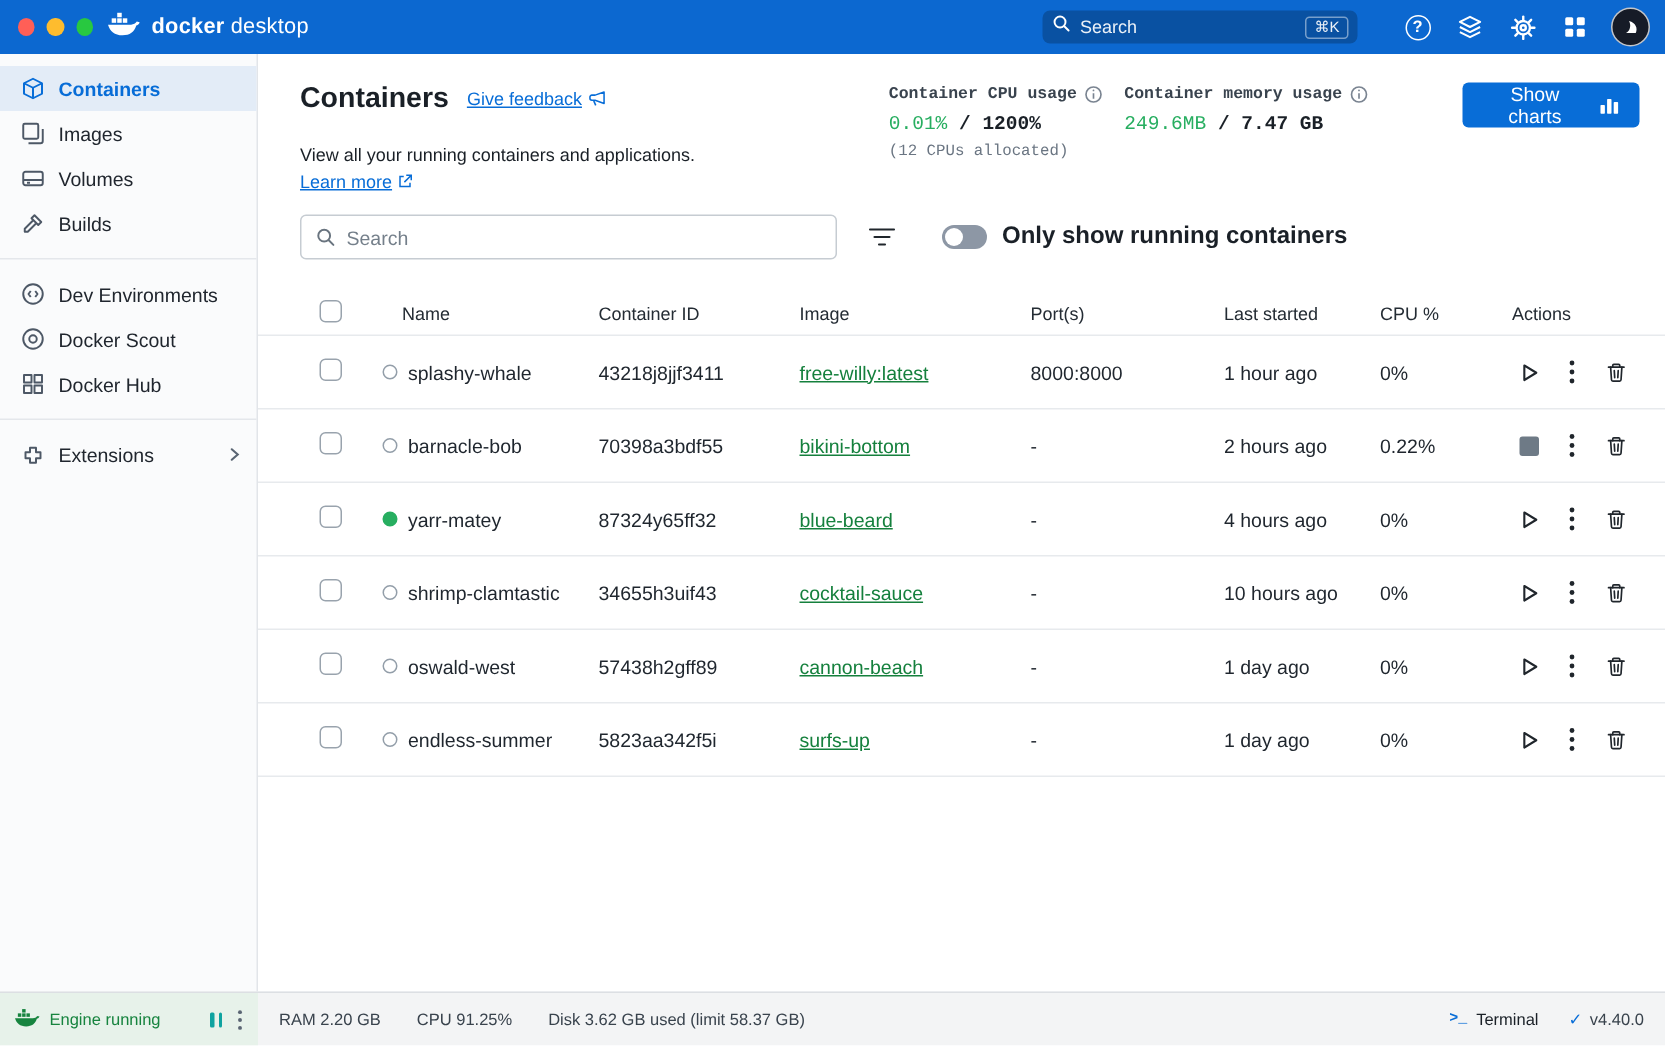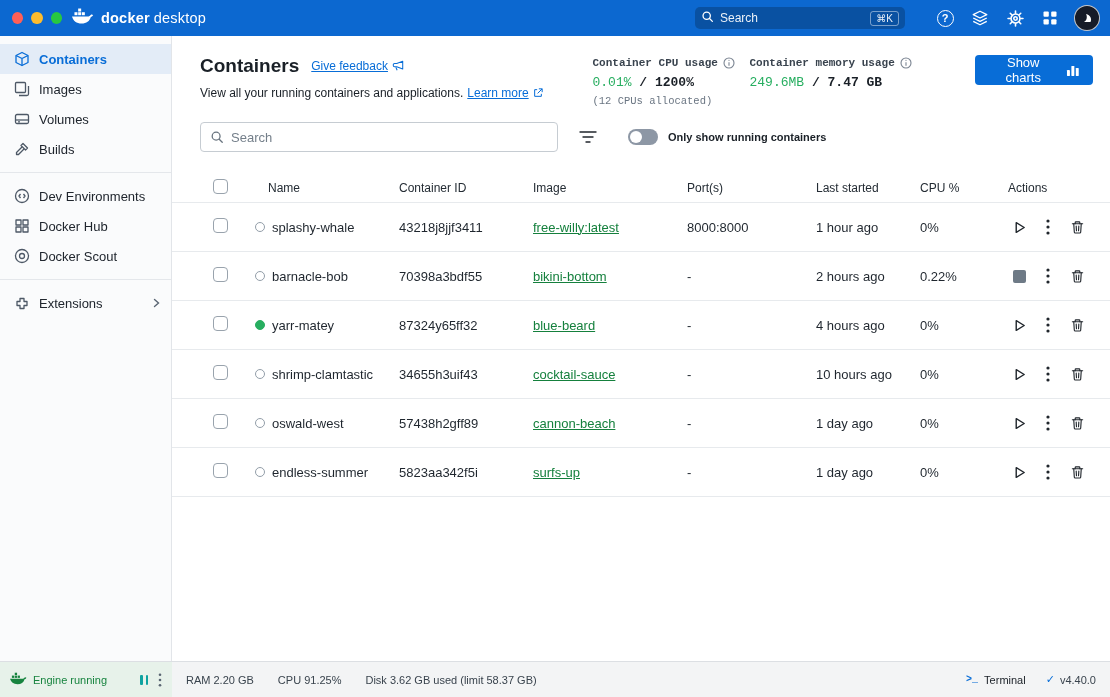--- a/index.html
+++ b/index.html
@@ -36,40 +36,40 @@
   .side-label { flex:1; white-space:nowrap; }
   .side-divider { height:1px; background:#e4e7eb; margin:8px 0; }
 
   
   .main { position:absolute; top:36px; left:172px; right:0; bottom:36px; background:#fff; overflow:hidden; }
   .main-header { display:flex; align-items:flex-start; padding:19px 17px 0 28px; }
   .mh-left { width:400px; }
   .title-row { display:flex; align-items:center; gap:12px; }
   .page-title { font-size:19px; font-weight:700; color:#1a2027; }
   .inline-link { font-size:12px; color:#086dd7; text-decoration:underline; display:inline-flex; align-items:center; gap:4px; cursor:pointer; }
-  .subtitle { margin-top:9px; font-size:12px; color:#1a2027; display:flex; gap:4px; flex-wrap:wrap; }
+  .subtitle { margin-top:19px; font-size:12px; color:#1a2027; display:flex; gap:4px; flex-wrap:wrap;flex-direction:column; }
   .stat-block { width:160px; padding-top:2px;font-family:Liberation Mono, monospace; }
   .stat-block.mem { width:230px; }
   .stat-label { font-size:11px; font-weight:700; color:#39434e; display:flex; gap:5px; align-items:center; }
   .stat-value { margin-top:6px; font-size:13px; }
   .stat-used { color:#27ae60; }
   .stat-total { color:#1a2027; font-weight:700; }
   .stat-note { margin-top:5px; font-size:10.5px; color:#6a7582; }
   .show-charts-btn { margin-left:auto; background:#086dd7; color:#fff; border:none; border-radius:4px; height:30px; padding:0 13px; font-size:13px; font-family:inherit; display:flex; align-items:center; gap:8px; cursor:pointer; }
 
   
   .toolbar { display:flex; align-items:center; margin:15px 17px 0 28px; }
   .search-box { width:358px; height:30px; border:1px solid #c6ccd2; border-radius:4px; display:flex; align-items:center; padding:0 9px; gap:7px; color:#69747f; background:#fff; }
   .search-box input { border:none; outline:none; flex:1; font-size:13px; color:#1a2027; font-family:inherit; background:transparent; }
   .search-box input::placeholder { color:#747f8a; }
   .filter-btn { margin-left:17px; background:none; border:none; padding:4px; display:flex; cursor:pointer; color:#20262c; }
   .toggle-wrap { display:flex; align-items:center; margin-left:27px; gap:10px; }
   .toggle { width:30px; height:16px; border-radius:9px; background:#8d97a5; position:relative; cursor:pointer; flex:none; }
   .knob { position:absolute; left:2px; top:2px; width:12px; height:12px; background:#fff; border-radius:50%; }
-  .toggle-label { font-size:11px; font-weight:700; color:#1a2027; }
+  .toggle-label { font-size:16px; font-weight:700; color:#1a2027; }
 
   
   .table { margin-top:21px; }
   .thead-row, .tr { display:grid; grid-template-columns:55px 144px 134px 154px 129px 104px 88px 1fr; align-items:center; padding:0 17px 0 28px; border-bottom:1px solid #e7eaed; }
   .thead-row { height:30px; font-size:12px; color:#242c34; }
   .th-name { padding-left:13px; }
   .tr { height:49px; font-size:13px; color:#1f262e; }
   .checkbox { width:15px; height:15px; border:1.5px solid #99a3ad; border-radius:4px; background:#fff; display:inline-block; margin-left:13px; cursor:pointer; }
   .td-name { display:flex; align-items:center; gap:7px; }
   .dot { width:10px; height:10px; border-radius:50%; border:1.5px solid #939ea9; flex:none; }
@@ -199,34 +199,34 @@
     </div>
     <div class="side-divider"></div>
     <div class="side-item">
       <svg width="16" height="16" viewBox="0 0 16 16" fill="none" stroke="currentColor" stroke-width="1.3" stroke-linejoin="round">
           <circle cx="8" cy="8" r="6.5"></circle>
           <path d="M6.5 6 5 8l1.5 2M9.5 6 11 8l-1.5 2"></path>
         </svg>
       <span class="side-label">Dev Environments</span>
     </div>
     <div class="side-item">
+      <svg width="16" height="16" viewBox="0 0 16 16" fill="none" stroke="currentColor" stroke-width="1.3">
+          <circle cx="8" cy="8" r="6.5"></circle>
+          <circle cx="8" cy="8" r="2.5"></circle>
+        </svg>
+      <span class="side-label">Docker Scout</span>
+    </div>
+    <div class="side-item">
       <svg width="16" height="16" viewBox="0 0 16 16" fill="none" stroke="currentColor" stroke-width="1.3" stroke-linejoin="round">
           <rect x="2" y="2" width="5" height="5"></rect>
           <rect x="9" y="2" width="5" height="5"></rect>
           <rect x="2" y="9" width="5" height="5"></rect>
           <rect x="9" y="9" width="5" height="5"></rect>
         </svg>
       <span class="side-label">Docker Hub</span>
-    </div>
-    <div class="side-item">
-      <svg width="16" height="16" viewBox="0 0 16 16" fill="none" stroke="currentColor" stroke-width="1.3">
-          <circle cx="8" cy="8" r="6.5"></circle>
-          <circle cx="8" cy="8" r="2.5"></circle>
-        </svg>
-      <span class="side-label">Docker Scout</span>
     </div>
     <div class="side-divider"></div>
     <div class="side-item">
       <svg width="16" height="16" viewBox="0 0 16 16" fill="none" stroke="currentColor" stroke-width="1.3" stroke-linejoin="round">
           <path d="M3 6.5h3v-3h4v3h3v4h-3v3H6v-3H3z"></path>
         </svg>
       <span class="side-label">Extensions</span>
       <svg width="10" height="10" viewBox="0 0 10 10" fill="none" stroke="#5a6573" stroke-width="1.4" stroke-linecap="round">
           <path d="M3.5 1.5 7.5 5 3.5 8.5"></path>
         </svg>

